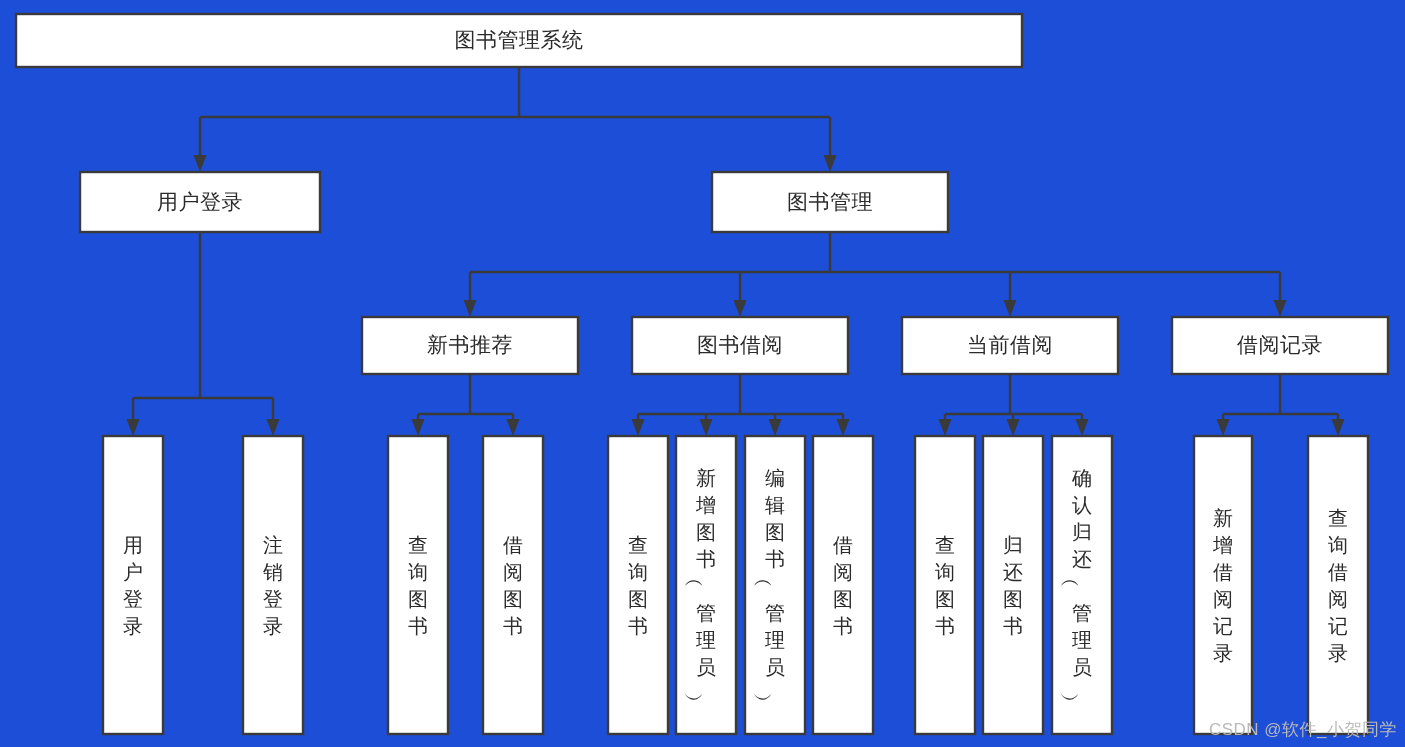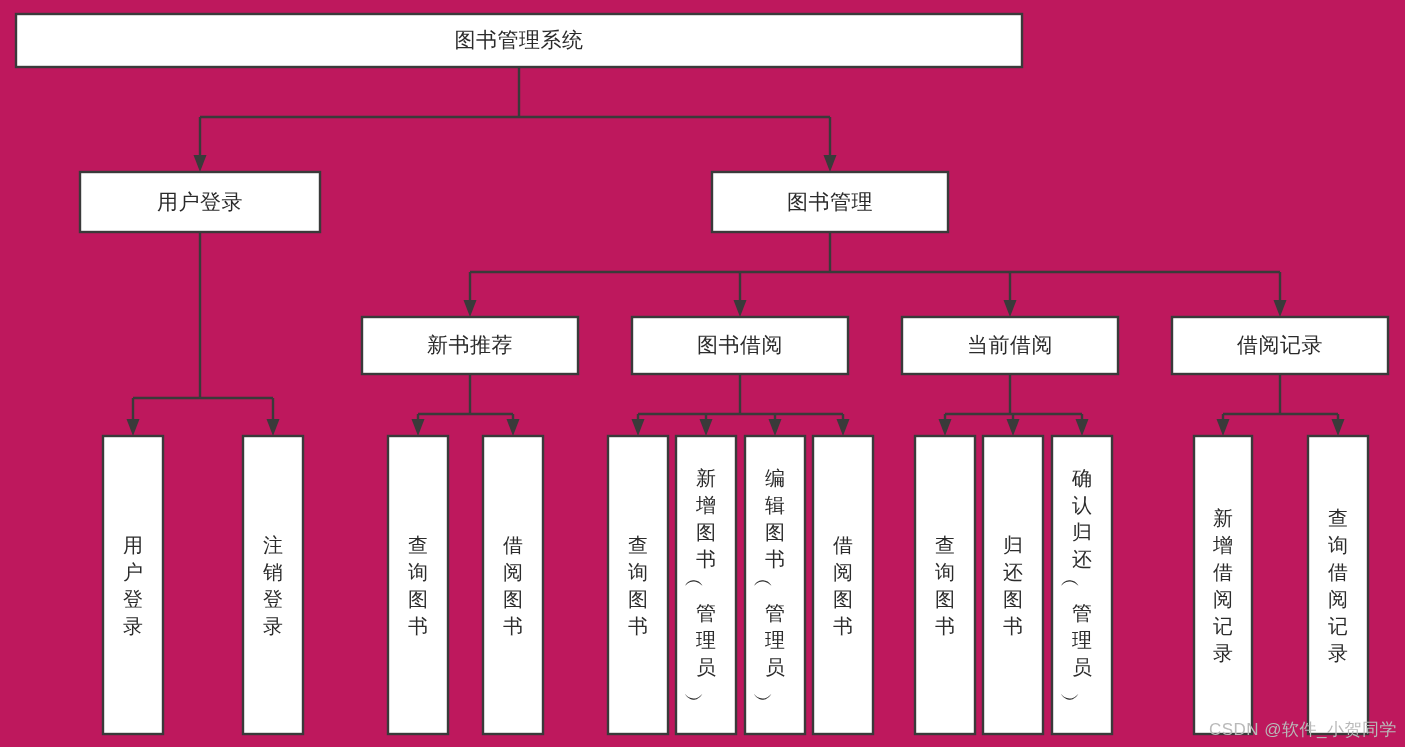--- a/index.html
+++ b/index.html
@@ -8,21 +8,21 @@
     padding: 0;
     background: #ffffff;
   }
   body {
     font-family: "Liberation Sans", "DejaVu Sans", sans-serif;
   }
   #diagram-root {
     position: relative;
     width: 1405px;
     height: 747px;
-    background: #be185d;
+    background: #1d4ed8;
     overflow: hidden;
   }
   svg.diagram-canvas {
     position: absolute;
     left: 0;
     top: 0;
     width: 1405px;
     height: 747px;
     display: block;
   }

